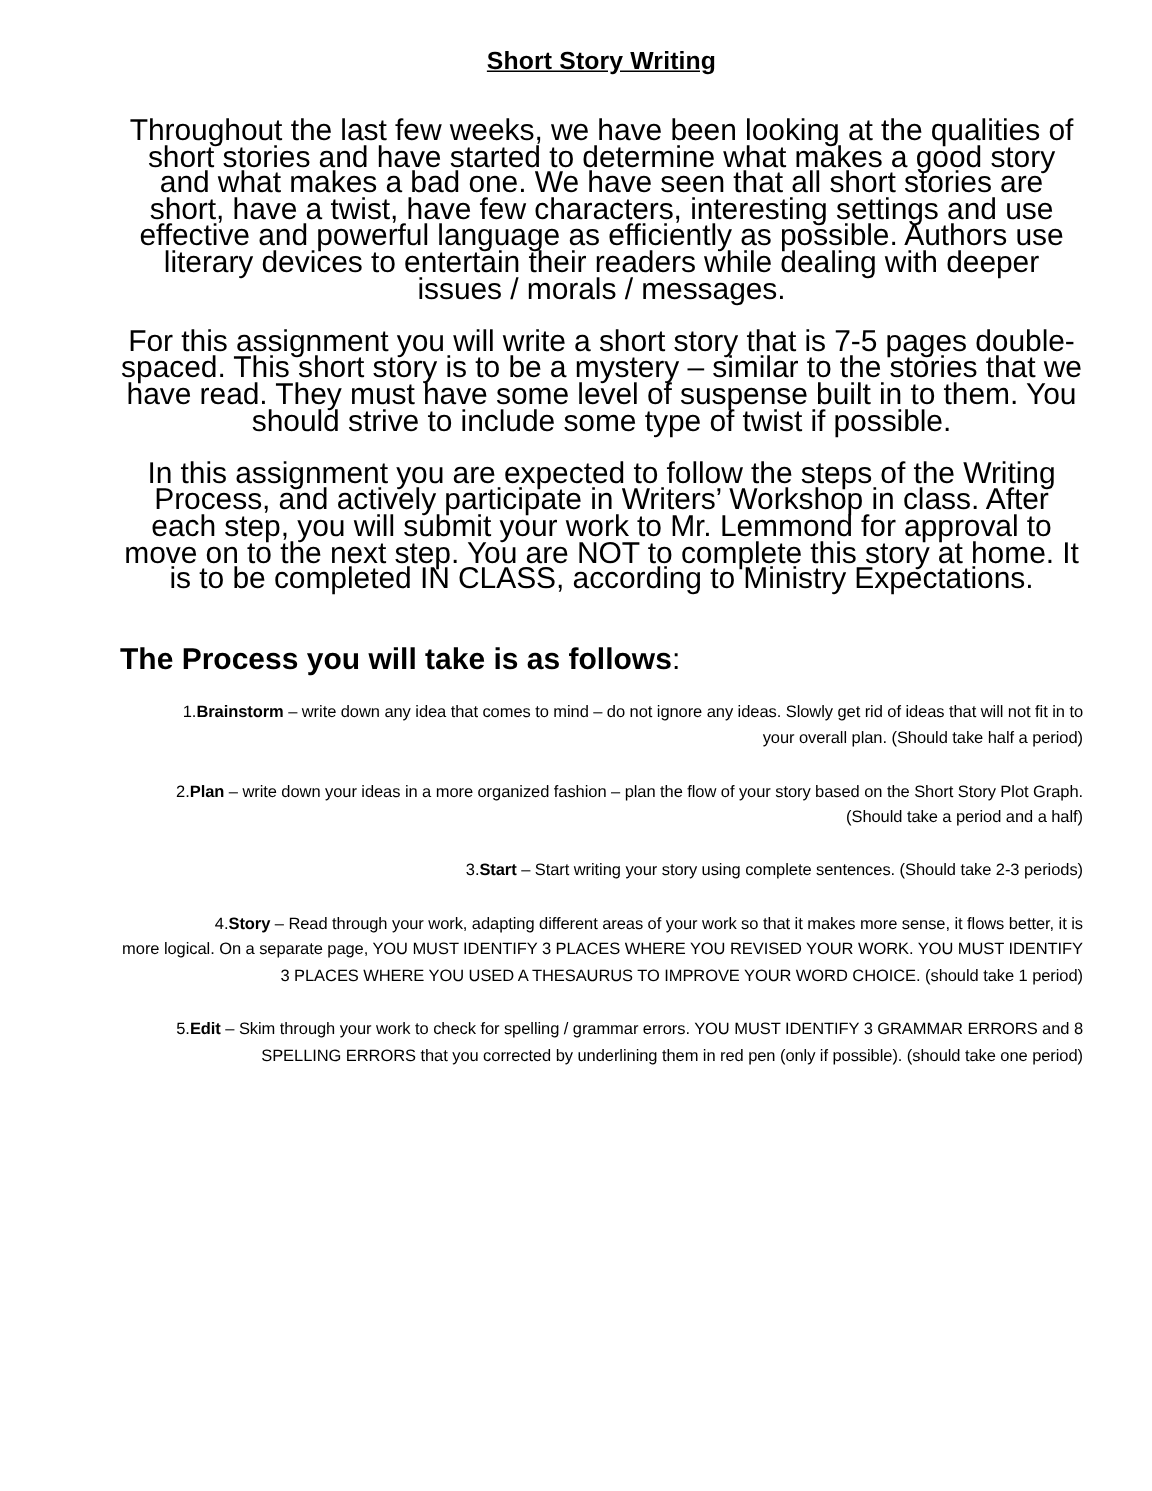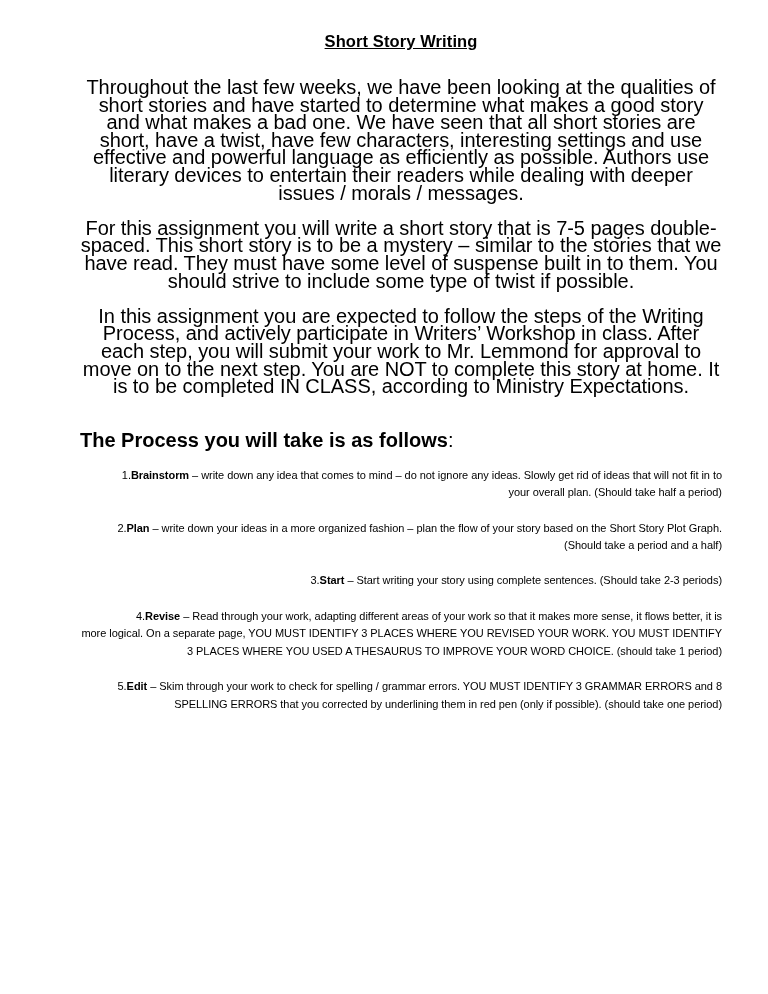--- a/index.html
+++ b/index.html
@@ -90,21 +90,21 @@
 
     <div class="step">
       <span class="num">2.</span><span class="name">Plan</span><span> – write down your ideas in a more organized fashion – plan the flow of your story based on the Short Story Plot Graph. (Should take a period and a half)</span>
     </div>
 
     <div class="step">
       <span class="num">3.</span><span class="name">Start</span><span> – Start writing your story using complete sentences. (Should take 2-3 periods)</span>
     </div>
 
     <div class="step">
-      <span class="num">4.</span><span class="name">Revise</span><span> – Read through your work, adapting different areas of your work so that it makes more sense, it flows better, it is more logical. On a separate page, YOU MUST IDENTIFY 3 PLACES WHERE YOU REVISED YOUR WORK.  YOU MUST IDENTIFY 3 PLACES WHERE YOU USED A THESAURUS TO IMPROVE YOUR WORD CHOICE. (should take 1 period)</span>
+      <span class="num">4.</span><span class="name">Story</span><span> – Read through your work, adapting different areas of your work so that it makes more sense, it flows better, it is more logical. On a separate page, YOU MUST IDENTIFY 3 PLACES WHERE YOU REVISED YOUR WORK.  YOU MUST IDENTIFY 3 PLACES WHERE YOU USED A THESAURUS TO IMPROVE YOUR WORD CHOICE. (should take 1 period)</span>
     </div>
 
     <div class="step">
       <span class="num">5.</span><span class="name">Edit</span><span> – Skim through your work to check for spelling / grammar errors. YOU MUST IDENTIFY 3 GRAMMAR ERRORS and 8 SPELLING ERRORS that you corrected by underlining them in red pen (only if possible). (should take one period)</span>
     </div>
 
 
   </div>
 </div>
 

